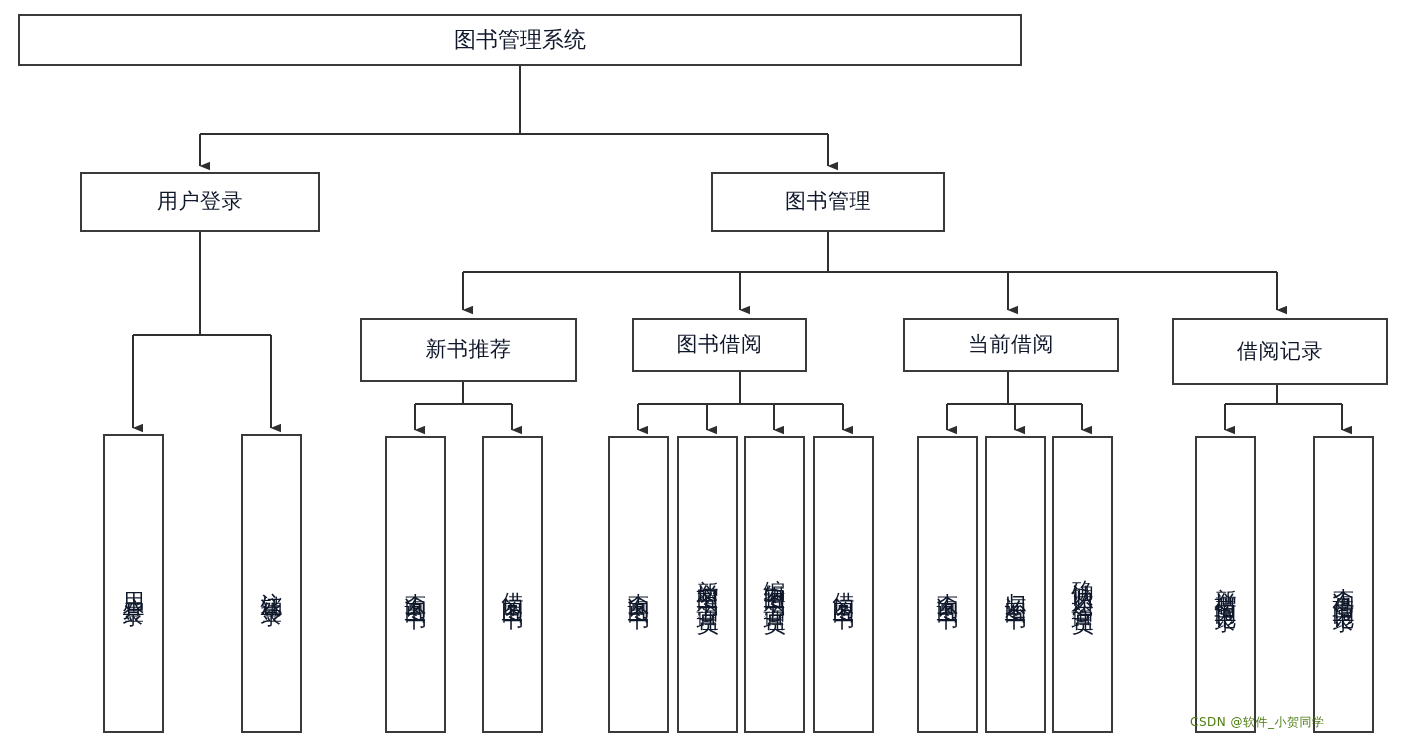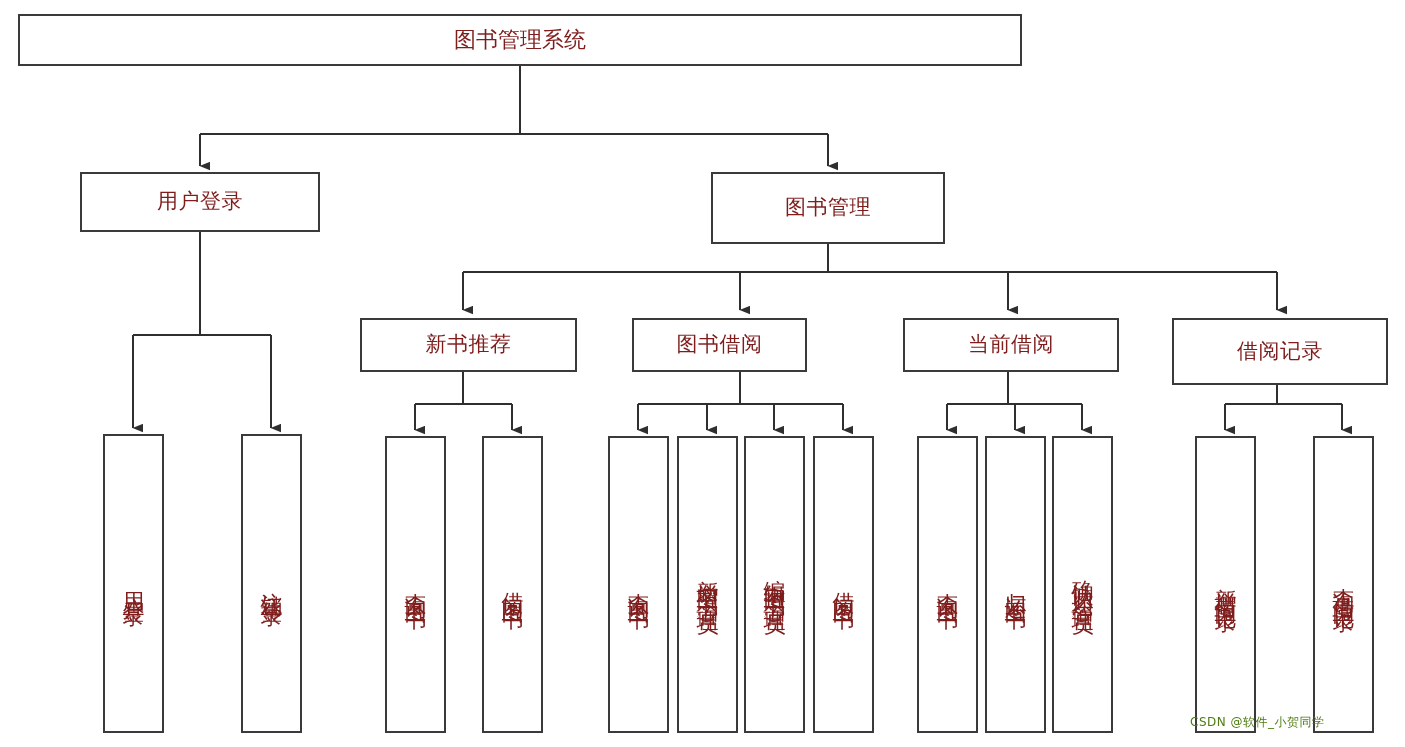--- a/index.html
+++ b/index.html
@@ -27,21 +27,21 @@
     pointer-events: none;
   }
   .node {
     position: absolute;
     box-sizing: border-box;
     border: 2px solid #3a3a3a;
     background: #ffffff;
     display: flex;
     align-items: center;
     justify-content: center;
-    color: #7f1d1d;
+    color: #0f172a;
   }
   .node.h-node {
     font-size: 21px;
     line-height: 1.1;
     letter-spacing: 0.5px;
   }
   .node.root-node {
     font-size: 22px;
   }
   .node.leaf-node {
@@ -124,25 +124,25 @@
     </g>
   </svg>
 
   <div class="node root-node" style="left:18px; top:14px; width:1004px; height:52px;">
     <span>图书管理系统</span>
   </div>
 
   <div class="node h-node" style="left:80px; top:172px; width:240px; height:60px;">
     <span>用户登录</span>
   </div>
-  <div class="node h-node" style="left:711px; top:172px; width:234px; height:72px;">
+  <div class="node h-node" style="left:711px; top:172px; width:234px; height:60px;">
     <span>图书管理</span>
   </div>
 
-  <div class="node h-node" style="left:360px; top:318px; width:217px; height:54px;">
+  <div class="node h-node" style="left:360px; top:318px; width:217px; height:64px;">
     <span>新书推荐</span>
   </div>
   <div class="node h-node" style="left:632px; top:318px; width:175px; height:54px;">
     <span>图书借阅</span>
   </div>
   <div class="node h-node" style="left:903px; top:318px; width:216px; height:54px;">
     <span>当前借阅</span>
   </div>
   <div class="node h-node" style="left:1172px; top:318px; width:216px; height:67px;">
     <span>借阅记录</span>

